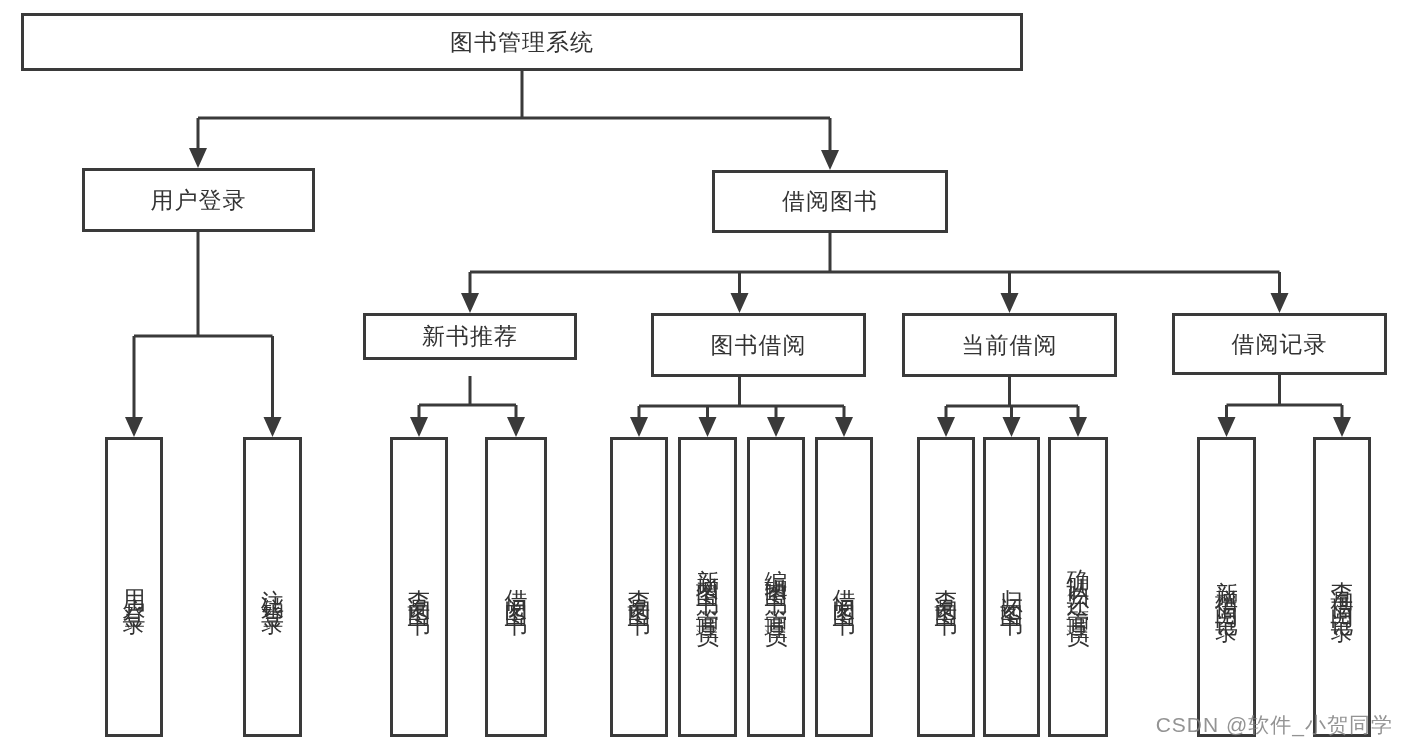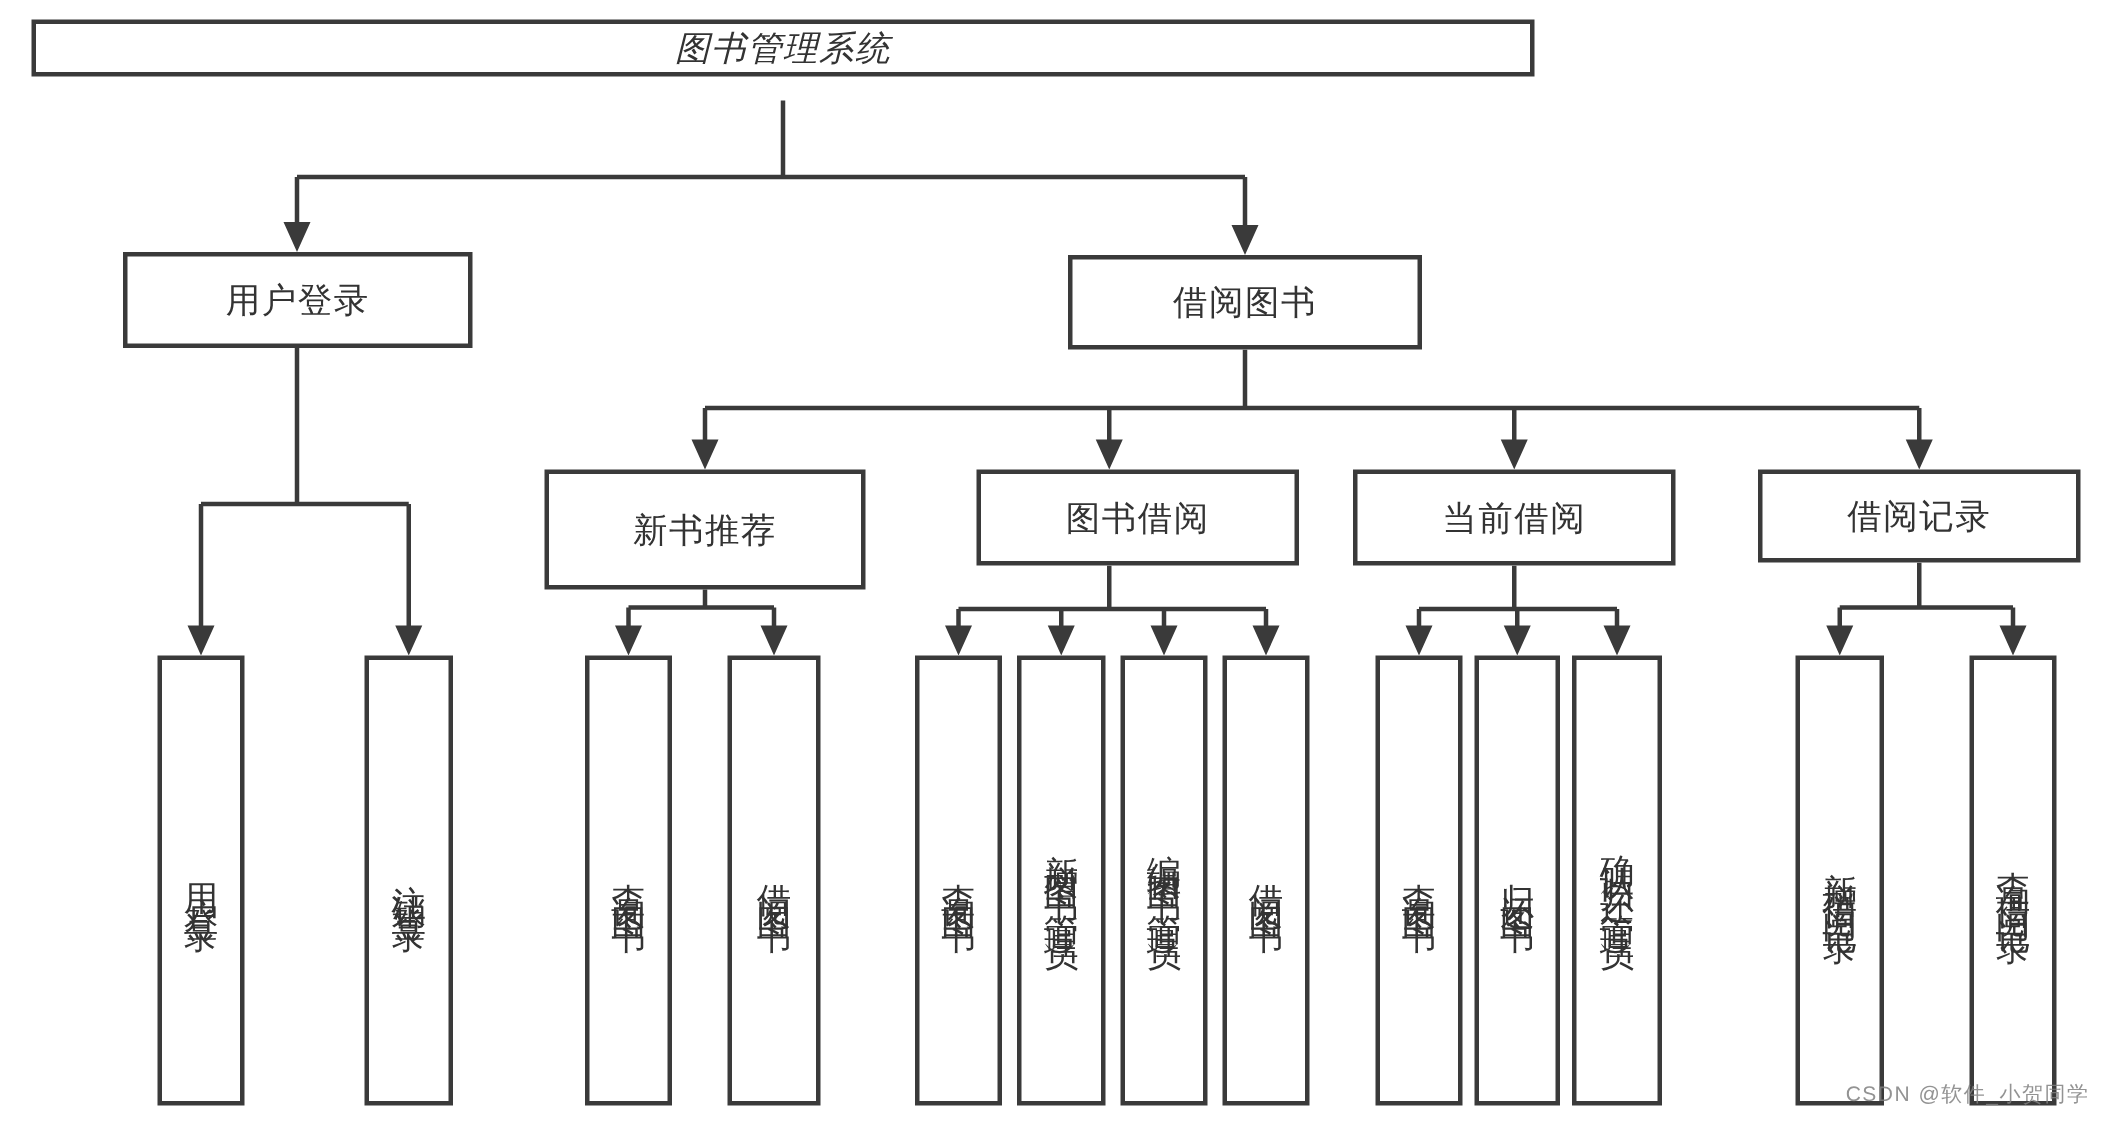--- a/index.html
+++ b/index.html
@@ -31,21 +31,21 @@
     writing-mode: vertical-rl;
     font-size: 23px;
     letter-spacing: 8px;
     line-height: 1;
   }
   .watermark {
     position: absolute;
     right: 12px;
     bottom: 8px;
     z-index: 3;
-    font-size: 14px;
+    font-size: 21px;
     color: rgba(128, 128, 128, 0.85);
     letter-spacing: 1px;
     white-space: nowrap;
   }
 </style>
 </head>
 <body>
 
 <div class="stage">
 
@@ -73,32 +73,32 @@
       M698.5,417 H716.5 L707.5,437 Z
       M767,417 H785 L776,437 Z
       M835,417 H853 L844,437 Z
       M937,417 H955 L946,437 Z
       M1002.5,417 H1020.5 L1011.5,437 Z
       M1069,417 H1087 L1078,437 Z
       M1217.5,417 H1235.5 L1226.5,437 Z
       M1333,417 H1351 L1342,437 Z"></path>
   </svg>
 
-  <div class="node hbox" style="left:21px; top:13px; width:1002px; height:38px;font-style:italic;">
+  <div class="node hbox" style="left:21px; top:13px; width:1002px; height:58px;">
     <span>图书管理系统</span>
   </div>
 
   <div class="node hbox" style="left:82px; top:168px; width:233px; height:64px;">
     <span>用户登录</span>
   </div>
   <div class="node hbox" style="left:712px; top:170px; width:236px; height:63px;">
     <span>借阅图书</span>
   </div>
 
-  <div class="node hbox" style="left:363px; top:313px; width:214px; height:80px;">
+  <div class="node hbox" style="left:363px; top:313px; width:214px; height:47px;">
     <span>新书推荐</span>
   </div>
   <div class="node hbox" style="left:651px; top:313px; width:215px; height:64px;">
     <span>图书借阅</span>
   </div>
   <div class="node hbox" style="left:902px; top:313px; width:215px; height:64px;">
     <span>当前借阅</span>
   </div>
   <div class="node hbox" style="left:1172px; top:313px; width:215px; height:62px;">
     <span>借阅记录</span>

